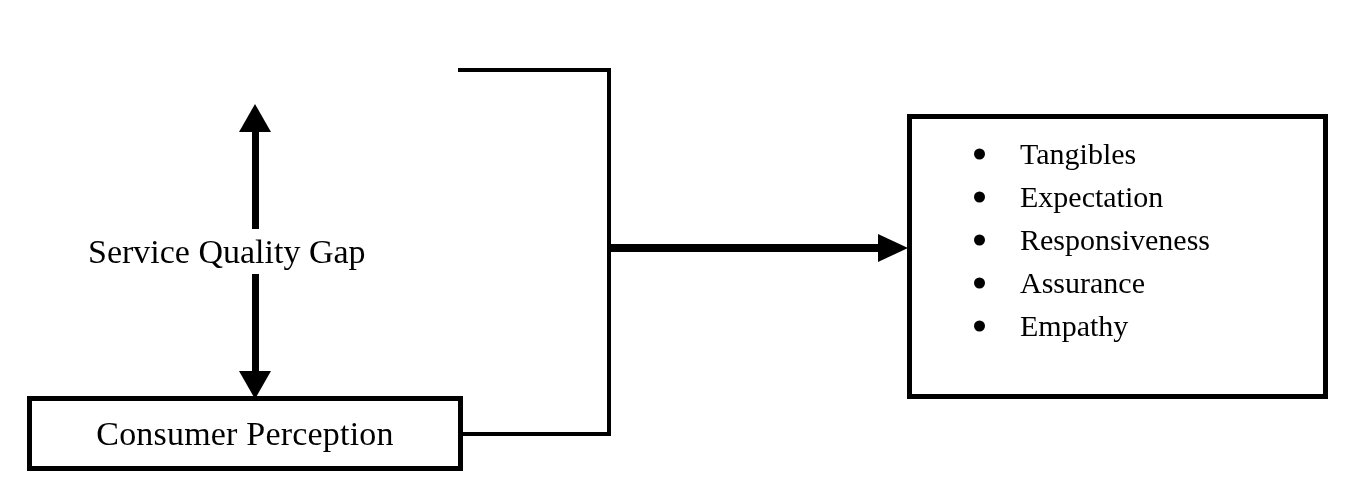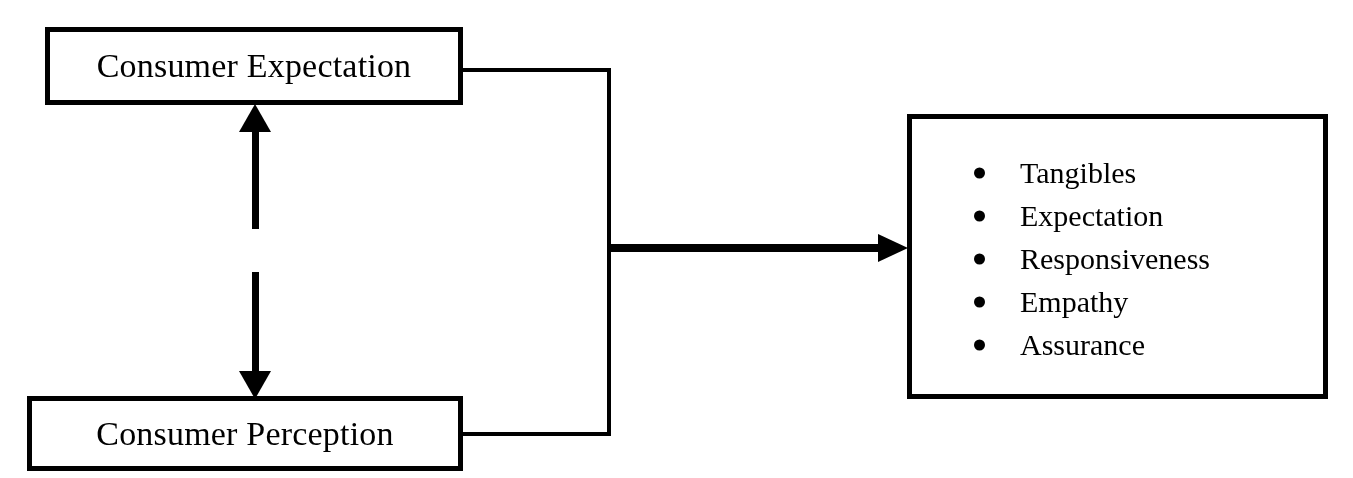--- a/index.html
+++ b/index.html
@@ -57,21 +57,21 @@
     width: 421px;
     height: 285px;
     display: block;
     padding: 0;
   }
 
   
   .dim-list {
     list-style: none;
     margin: 0;
-    padding: 32px 0 0 62px;
+    padding: 13px 0 0 62px;
   }
   .dim-item {
     position: relative;
     font-size: 30px;
     line-height: 43px;
     height: 43px;
     padding-left: 46px;
     white-space: nowrap;
   }
   .dim-bullet {
@@ -185,23 +185,20 @@
     background: #ffffff;
     padding: 0 4px;
     z-index: 4;
   }
 </style>
 </head>
 <body>
 
 <div id="canvas">
 
-  <div class="node-box" id="box-expectation">
-    <span class="node-label">Consumer Expectation</span>
-  </div>
 
   <div class="node-box" id="box-perception">
     <span class="node-label">Consumer Perception</span>
   </div>
 
   <div class="node-box" id="box-dimensions">
     <ul class="dim-list">
       <li class="dim-item">
         <span class="dim-bullet"></span>
         <span>Tangibles</span>
@@ -209,35 +206,36 @@
       <li class="dim-item">
         <span class="dim-bullet"></span>
         <span>Expectation</span>
       </li>
       <li class="dim-item">
         <span class="dim-bullet"></span>
         <span>Responsiveness</span>
       </li>
       <li class="dim-item">
         <span class="dim-bullet"></span>
+        <span>Assurance</span>
+      </li>
+      <li class="dim-item">
+        <span class="dim-bullet"></span>
         <span>Empathy</span>
-      </li>
-      <li class="dim-item">
-        <span class="dim-bullet"></span>
-        <span>Assurance</span>
       </li>
     </ul>
   </div>
 
   <div class="thin-line" id="bracket-top"></div>
   <div class="thin-line" id="bracket-vertical"></div>
   <div class="thin-line" id="bracket-bottom"></div>
 
   <div id="arrow-right-shaft"></div>
   <div id="arrow-right-head"></div>
 
   <div id="arrow-up-head"></div>
   <div id="arrow-up-shaft"></div>
   <div id="arrow-down-shaft"></div>
   <div id="arrow-down-head"></div>
 
+  <div id="gap-caption">Service Quality Gap</div>
 
 </div>
 
 </body></html>

